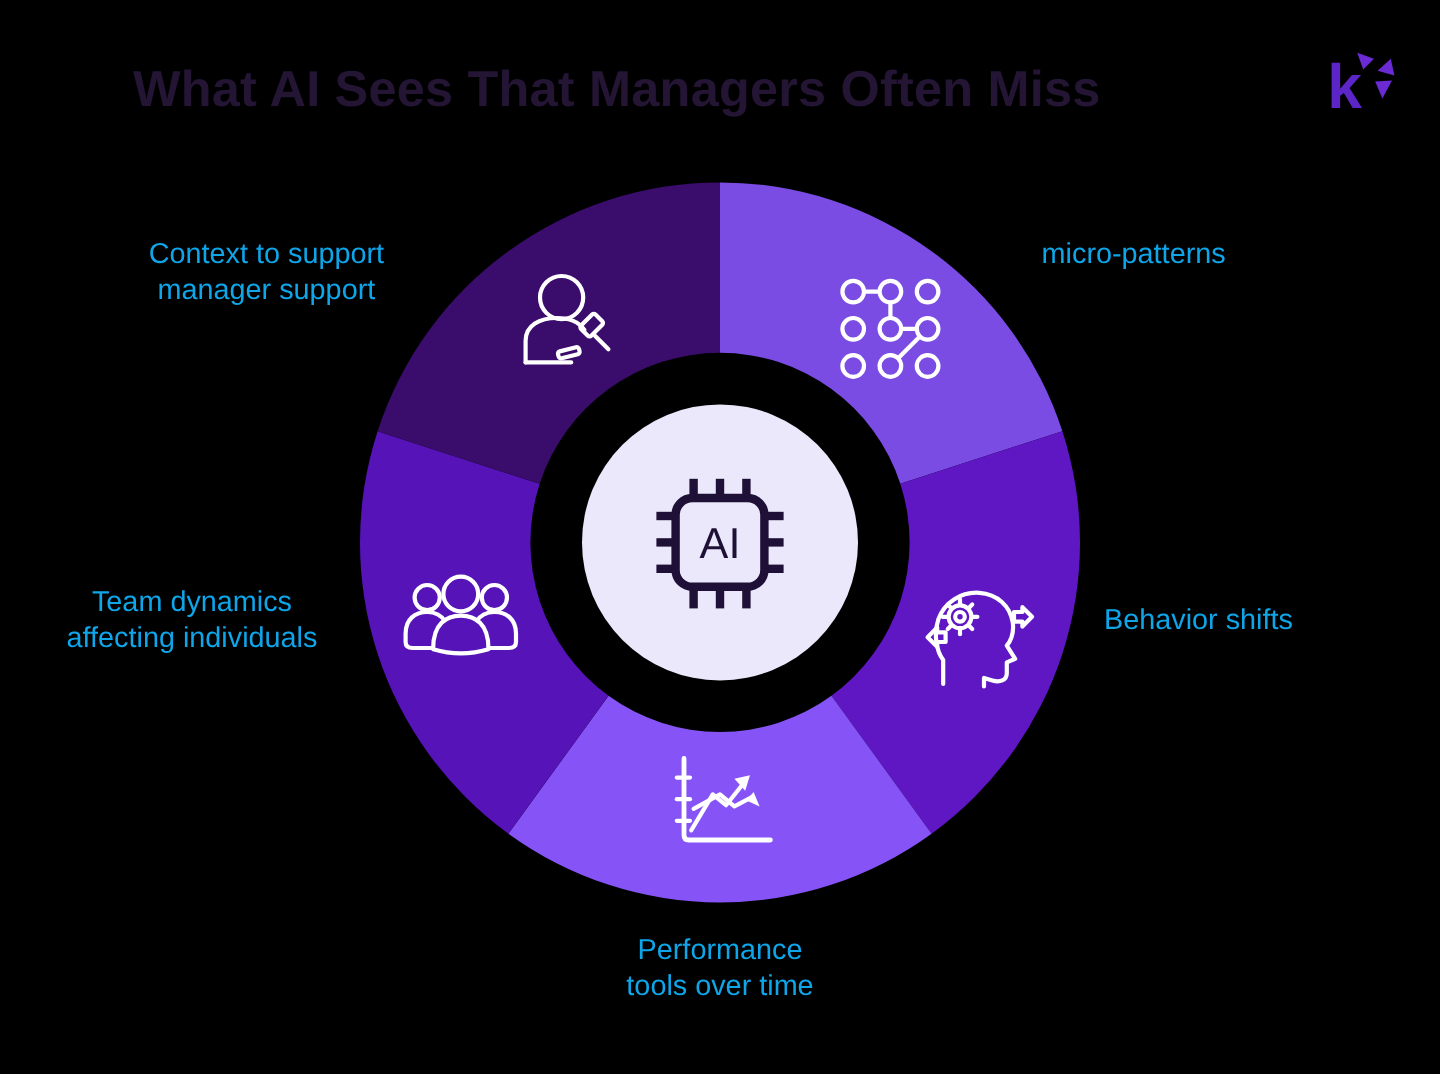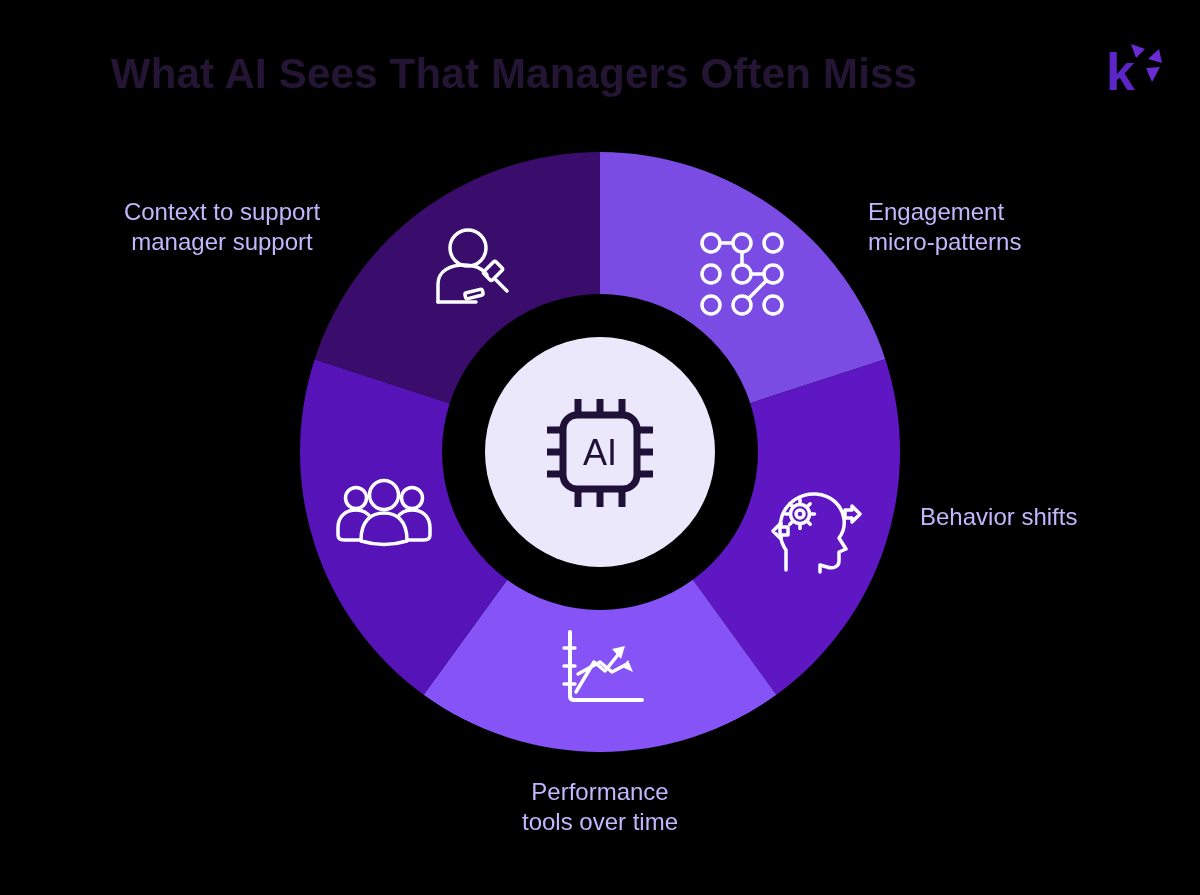--- a/index.html
+++ b/index.html
@@ -14,21 +14,21 @@
   .title{
     position:absolute;left:0;top:50px;width:1028px;
     text-align:center;
     font-size:42px;font-weight:700;
     color:#241535;
     letter-spacing:0.2px;
   }
   .label{
     position:absolute;
     font-size:24px;line-height:30px;font-weight:500;
-    color:#c4b5fd;
+    color:#0ea5e9;
   }
   .label span{display:block;}
   .label.center{text-align:center;}
   .lbl-context{left:72px;top:197px;width:300px;}
   .lbl-engagement{left:868px;top:197px;text-align:left;}
   .lbl-team{left:12px;top:487px;width:296px;}
   .lbl-behavior{left:920px;top:502px;text-align:right;}
   .lbl-performance{left:450px;top:777px;width:300px;}
   .logo{position:absolute;left:1102px;top:42px;width:70px;height:58px;}
   .logo text{font-family:"Liberation Sans",sans-serif;font-weight:700;}
@@ -153,22 +153,25 @@
       <rect x="563" y="415" width="74" height="74" rx="14" class="chip-stroke"></rect>
       <text x="600" y="465" text-anchor="middle" class="chip-text">AI</text>
     </g>
   </svg>
 
   <div class="label center lbl-context">
     <span>Context to support</span>
     <span>manager support</span>
   </div>
   <div class="label lbl-engagement">
-    <span>Engagement</span>
     <span>micro-patterns</span>
+  </div>
+  <div class="label center lbl-team">
+    <span>Team dynamics</span>
+    <span>affecting individuals</span>
   </div>
   <div class="label lbl-behavior">
     <span>Behavior shifts</span>
   </div>
   <div class="label center lbl-performance">
     <span>Performance</span>
     <span>tools over time</span>
   </div>
 
 </div>

